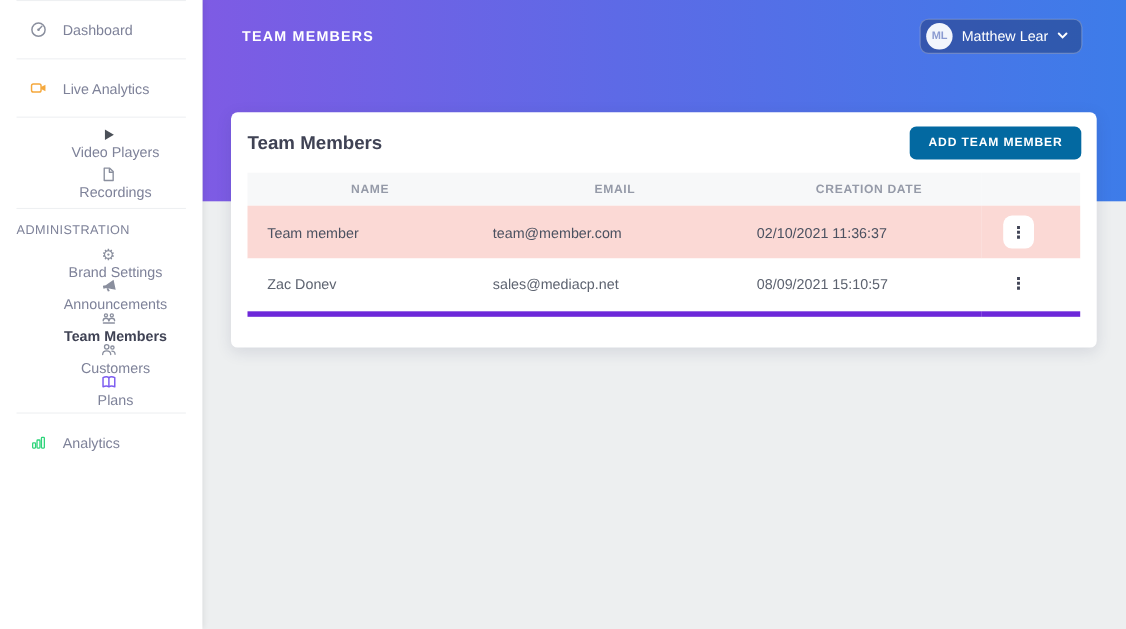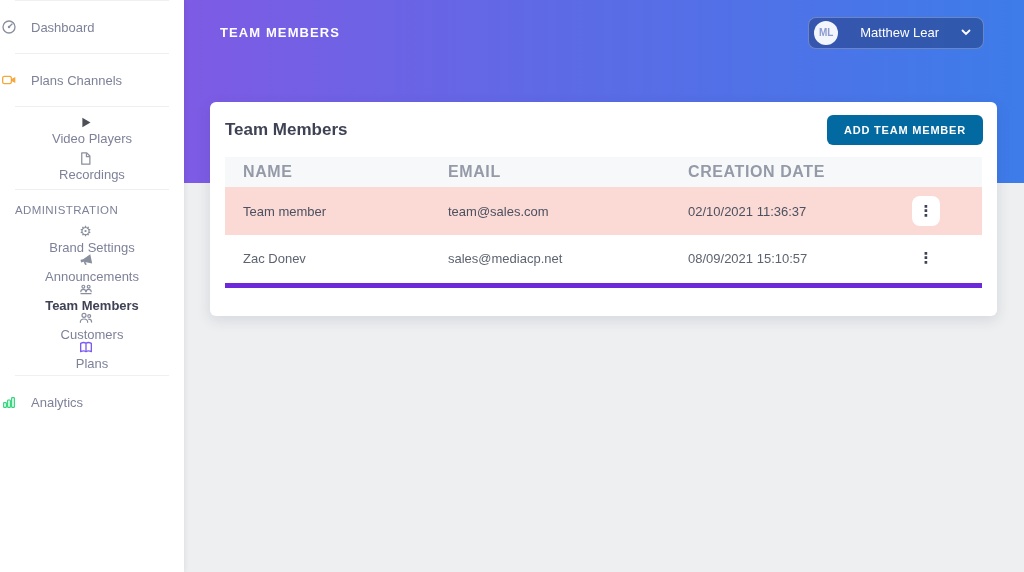--- a/index.html
+++ b/index.html
@@ -16,21 +16,21 @@
     position:absolute; left:0; top:0; width:184px; height:572px;
     background:#ffffff; z-index:3;
     box-shadow:1px 0 5px rgba(0,0,0,0.07);
   }
   .brand {
     height:62px; display:flex; align-items:center; padding:0 14px;
     font-size:13px; font-weight:700; color:#252b3b; letter-spacing:0.4px;
   }
   .side-divider { border-top:1px solid #eef0f2; margin:0 15px; }
   .nav-item {
-    display:flex; align-items:center; height:40px; 
+    display:flex; align-items:center; height:40px; padding-left:26px;
     font-size:13px; color:#7e8299; cursor:pointer;
   }
   .nav-item.compact { height:29px;flex-direction:column; }
   .nav-item.active { font-weight:700; color:#3f4254; }
   .nav-item .icn {
     width:18px; height:18px; display:flex; align-items:center; justify-content:center;
     margin-right:13px; flex:0 0 18px; color:#8a8f9e; font-size:14px; line-height:1;
   }
   .icn svg { display:block; }
   .icn.orange { color:#f5a83c; }
@@ -49,21 +49,21 @@
     z-index:1;
   }
   .topbar {
     display:flex; align-items:center; justify-content:space-between;
     padding:11px 40px 0 36px; height:54px;
   }
   .topbar-title {
     color:#ffffff; font-size:13px; font-weight:700; letter-spacing:1.1px;
   }
   .user-chip {
-    display:flex; align-items:center; gap:22px;
+    display:flex; align-items:center; gap:8px;
     background:rgba(22,38,80,0.38); border:1px solid rgba(255,255,255,0.28);
     border-radius:8px; padding:4px 12px 4px 5px; height:32px; cursor:pointer;
   }
   .avatar {
     width:24px; height:24px; border-radius:50%; background:#f2f5fc;
     display:flex; align-items:center; justify-content:center;
     font-size:10px; font-weight:700; color:#8b9bd1;
   }
   .user-name { color:#ffffff; font-size:13px; }
   .chev { display:flex; align-items:center; color:#ffffff; }
@@ -86,22 +86,22 @@
     font-size:11px; font-weight:700; letter-spacing:0.8px;
     padding:9px 17px; cursor:pointer;
   }
 
   .tbl { margin:0 15px; width:757px; border-collapse:collapse; table-layout:fixed; }
   .tbl col.c-name    { width:205px; }
   .tbl col.c-email   { width:240px; }
   .tbl col.c-date    { width:222px; }
   .tbl col.c-actions { width:90px; }
   .tbl thead th {
-    background:#f7f8f9; height:30px; text-align:left;
-    font-size:16px; font-weight:700; color:#959aa8; letter-spacing:0.6px;
+    background:#f7f8f9; height:30px; text-align:center;
+    font-size:11px; font-weight:700; color:#959aa8; letter-spacing:0.6px;
     padding-left:18px;
   }
   .tbl td { font-size:13px; padding-left:18px; }
   .row-highlight td { background:#fbd9d5; height:48px; color:#4b5160; }
   .row-normal td { background:#ffffff; height:50px; color:#5d6370; border-bottom:5px solid #6d28d9; }
   .td-actions { text-align:right; padding-right:42px; }
   .dots-btn {
     display:inline-flex; align-items:center; justify-content:center;
     width:28px; height:30px; border:none; border-radius:8px;
     background:#ffffff; cursor:pointer;
@@ -131,21 +131,21 @@
   <div class="side-divider"></div>
 
   <div class="section-pad">
     <div class="nav-item">
       <span class="icn orange">
         <svg width="16" height="16" viewBox="0 0 24 24" fill="none" stroke="currentColor" stroke-width="2" stroke-linejoin="round">
           <rect x="2.5" y="6.5" width="13" height="11" rx="2.5"></rect>
             <path d="M15.5 10.5l6-3v9l-6-3z" fill="currentColor" stroke="none"></path>
         </svg>
       </span>
-      <span>Plans Channels</span>
+      <span>Live Analytics</span>
     </div>
   </div>
   <div class="side-divider"></div>
 
   <div class="section-pad">
     <div class="nav-item compact" style="height:36px;">
       <span class="icn dark">
         <svg width="15" height="15" viewBox="0 0 24 24">
             <path d="M7 4.5l13 7.5-13 7.5z" fill="currentColor"></path>
           </svg>
@@ -261,21 +261,21 @@
       <tr>
         <th>NAME</th>
         <th>EMAIL</th>
         <th>CREATION DATE</th>
         <th></th>
       </tr>
     </thead>
     <tbody>
       <tr class="row-highlight">
         <td>Team member</td>
-        <td>team@sales.com</td>
+        <td>team@member.com</td>
         <td>02/10/2021 11:36:37</td>
         <td class="td-actions">
           <button class="dots-btn">⋮</button>
         </td>
       </tr>
       <tr class="row-normal">
         <td>Zac Donev</td>
         <td>sales@mediacp.net</td>
         <td>08/09/2021 15:10:57</td>
         <td class="td-actions">

